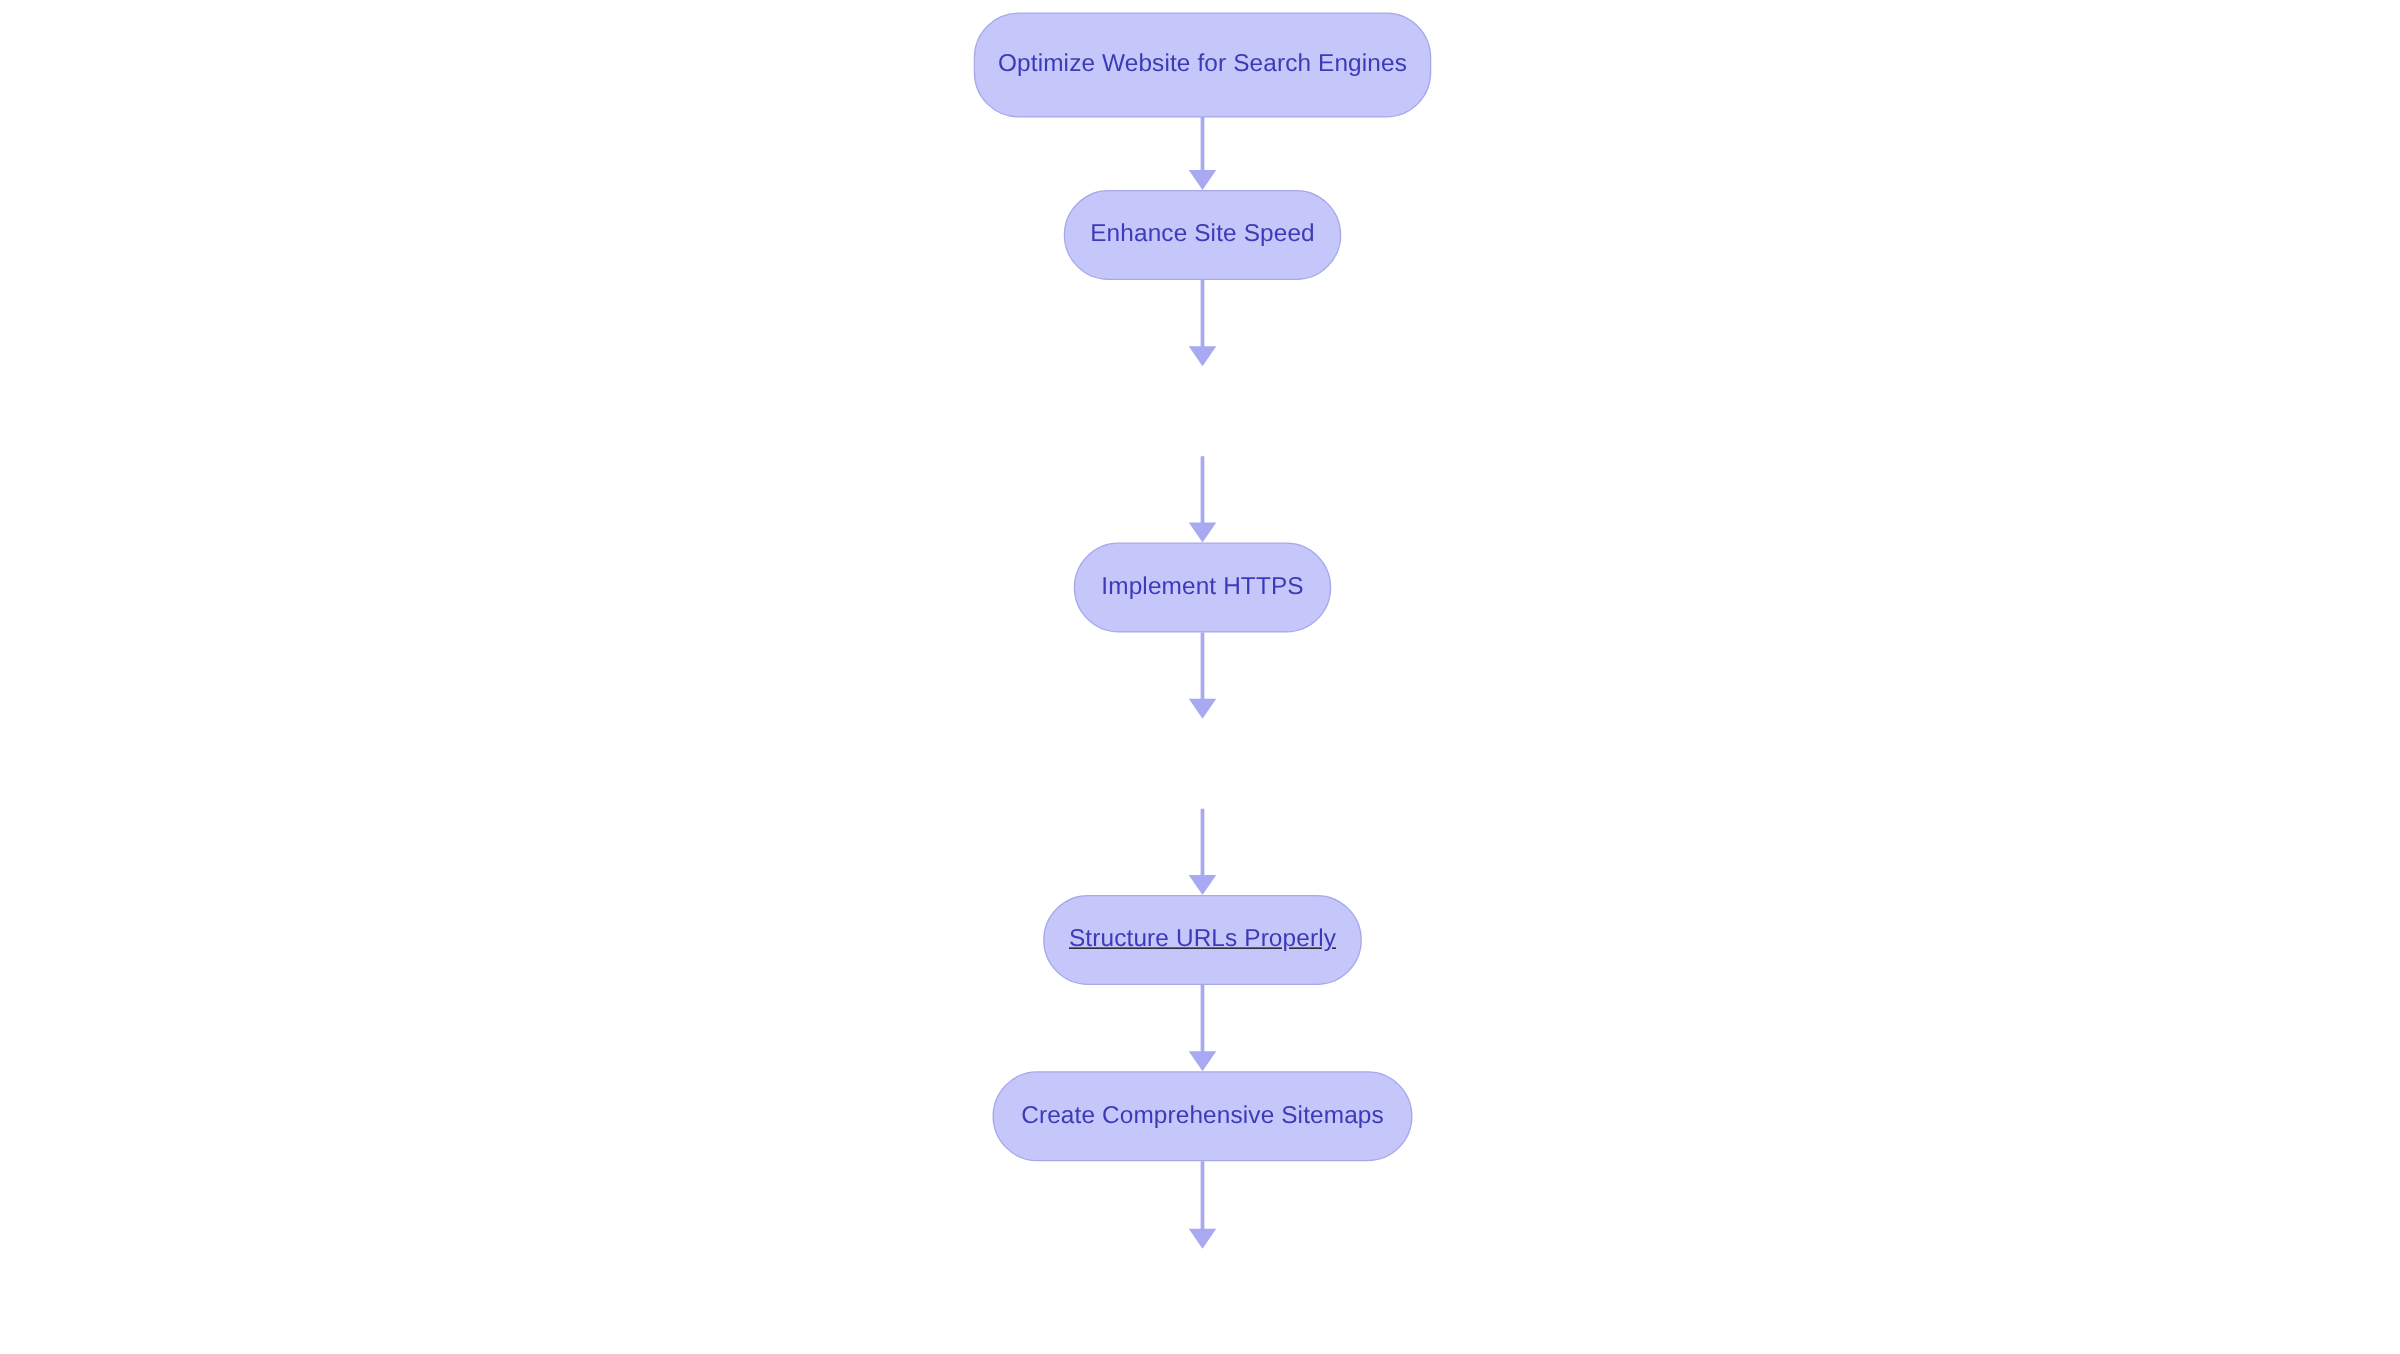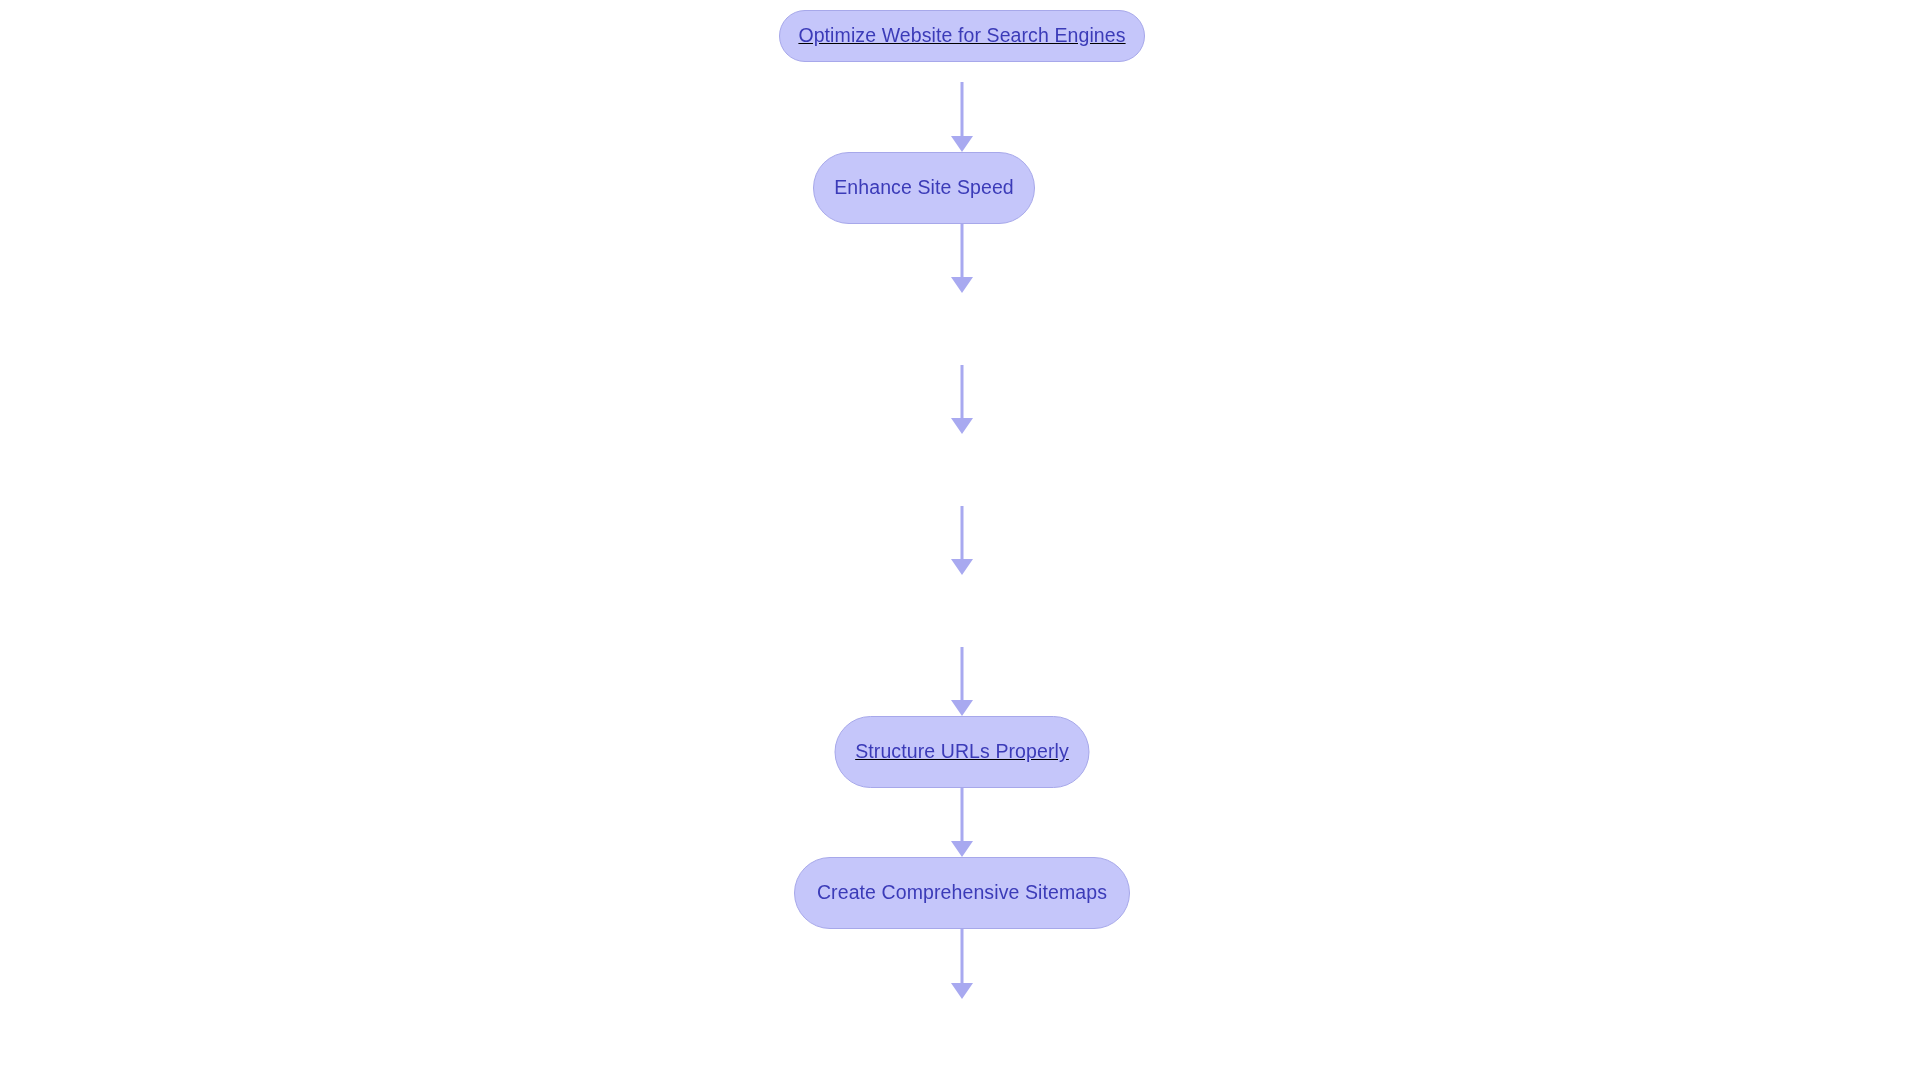--- a/index.html
+++ b/index.html
@@ -107,25 +107,28 @@
         <div class="connector-arrowhead" style="top: 53px;"></div>
       </div>
       <div class="flow-connector" style="left: 962px; top: 788px; height: 69px;">
         <div class="connector-line" style="height: 54px;"></div>
         <div class="connector-arrowhead" style="top: 53px;"></div>
       </div>
       <div class="flow-connector" style="left: 962px; top: 929px; height: 70px;">
         <div class="connector-line" style="height: 55px;"></div>
         <div class="connector-arrowhead" style="top: 54px;"></div>
       </div>
-      <div class="flow-node" style="left: 962px; top: 10px; width: 366px; height: 52px; border-radius: 36px; text-decoration: underline;">
+      <div class="flow-node" style="left: 962px; top: 10px; width: 366px; height: 84px; border-radius: 36px;">
         <span class="flow-node-label">Optimize Website for Search Engines</span>
       </div>
-      <div class="flow-node" style="left: 924px; top: 152px; width: 222px; height: 72px; border-radius: 36px;">
+      <div class="flow-node" style="left: 962px; top: 152px; width: 222px; height: 72px; border-radius: 36px;">
         <span class="flow-node-label">Enhance Site Speed</span>
+      </div>
+      <div class="flow-node" style="left: 962px; top: 434px; width: 206px; height: 72px; border-radius: 36px;">
+        <span class="flow-node-label">Implement HTTPS</span>
       </div>
       <div class="flow-node" style="left: 962px; top: 716px; width: 255px; height: 72px; border-radius: 36px; text-decoration: underline;">
         <span class="flow-node-label">Structure URLs Properly</span>
       </div>
       <div class="flow-node" style="left: 962px; top: 857px; width: 336px; height: 72px; border-radius: 36px;">
         <span class="flow-node-label">Create Comprehensive Sitemaps</span>
       </div>
     </div>
 </div>
 

